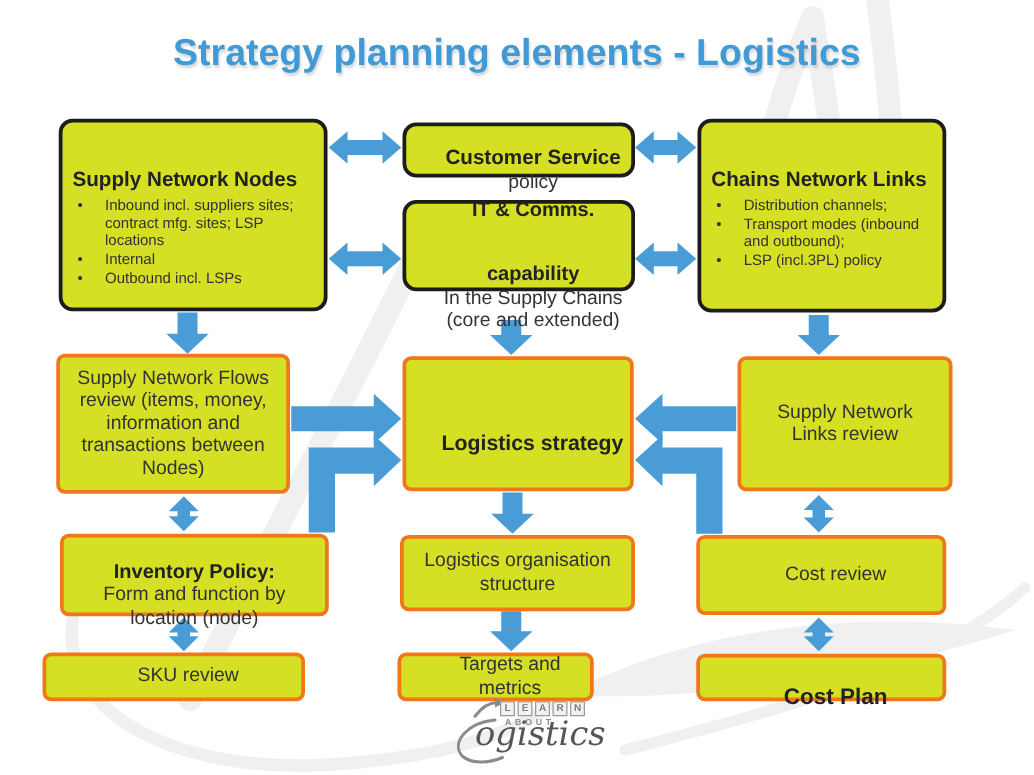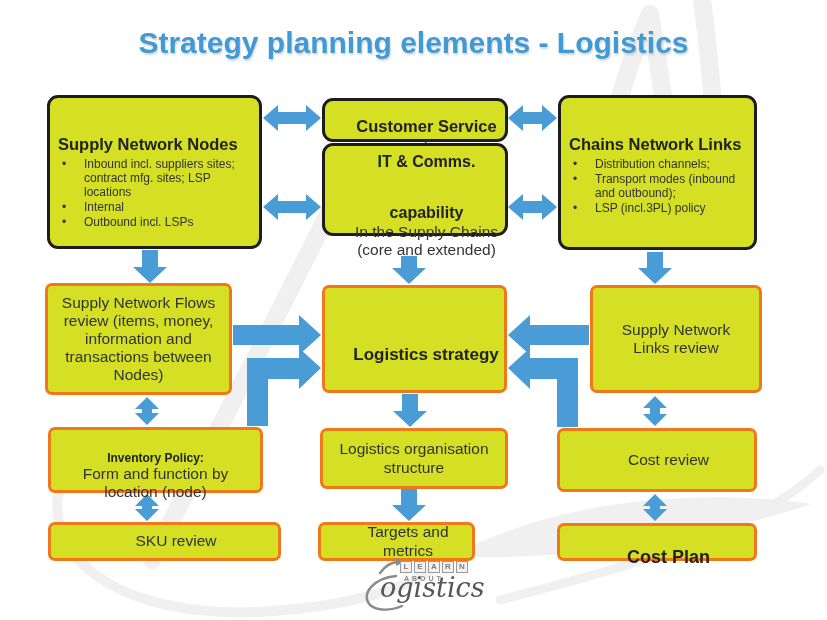--- a/index.html
+++ b/index.html
@@ -85,21 +85,21 @@
       <li>Internal</li>
       <li>Outbound incl. LSPs</li>
     </ul>
   </div>
 
   <div class="box black center" style="left:322px;top:98px;width:186px;height:44px">
     <div class="bh">Customer Service</div>
     <div class="body15">policy</div>
   </div>
 
-  <div class="box black center" style="left:322px;top:143px;width:186px;height:93px">
+  <div class="box black center" style="left:322px;top:160px;width:186px;height:73px">
     <div class="bh" style="font-size:16px">IT &amp; Comms.</div>
     <div class="bh" style="font-size:16px">capability</div>
     <div class="body15">In the Supply Chains</div>
     <div class="body15">(core and extended)</div>
   </div>
 
   <div class="box black pad" style="left:558px;top:95px;width:199px;height:155px;padding-right:4px">
     <div class="bh">Chains Network Links</div>
     <ul class="bl">
       <li>Distribution channels;</li>
@@ -114,33 +114,33 @@
 
   <div class="box orange center" style="left:322px;top:285px;width:185px;height:108px">
     <div class="bh lsh">Logistics strategy</div>
   </div>
 
   <div class="box orange center body15" style="left:590px;top:285px;width:172px;height:108px;padding:0 10px">
     <div>Supply Network Links review</div>
   </div>
 
   <div class="box orange center" style="left:48px;top:427px;width:215px;height:66px;padding:0 12px">
-    <div class="bh" style="font-size:12px">Inventory Policy:</div>
+    <div class="bh" style="font-size:16px">Inventory Policy:</div>
     <div class="body15">Form and function by location (node)</div>
   </div>
 
   <div class="box orange center body15" style="left:320px;top:428px;width:188px;height:61px;padding:0 8px">
     <div>Logistics organisation structure</div>
   </div>
 
   <div class="box orange center body15" style="left:557px;top:428px;width:200px;height:64px">
     <div>Cost review</div>
   </div>
 
-  <div class="box orange center body15" style="left:48px;top:522px;width:233px;height:39px">
+  <div class="box orange center body15" style="left:34px;top:522px;width:210px;height:39px">
     <div>SKU review</div>
   </div>
 
   <div class="box orange center body15" style="left:318px;top:522px;width:157px;height:39px">
     <div>Targets and metrics</div>
   </div>
 
   <div class="box orange center" style="left:557px;top:523px;width:200px;height:38px">
     <div class="bh" style="font-size:18px">Cost Plan</div>
   </div>

